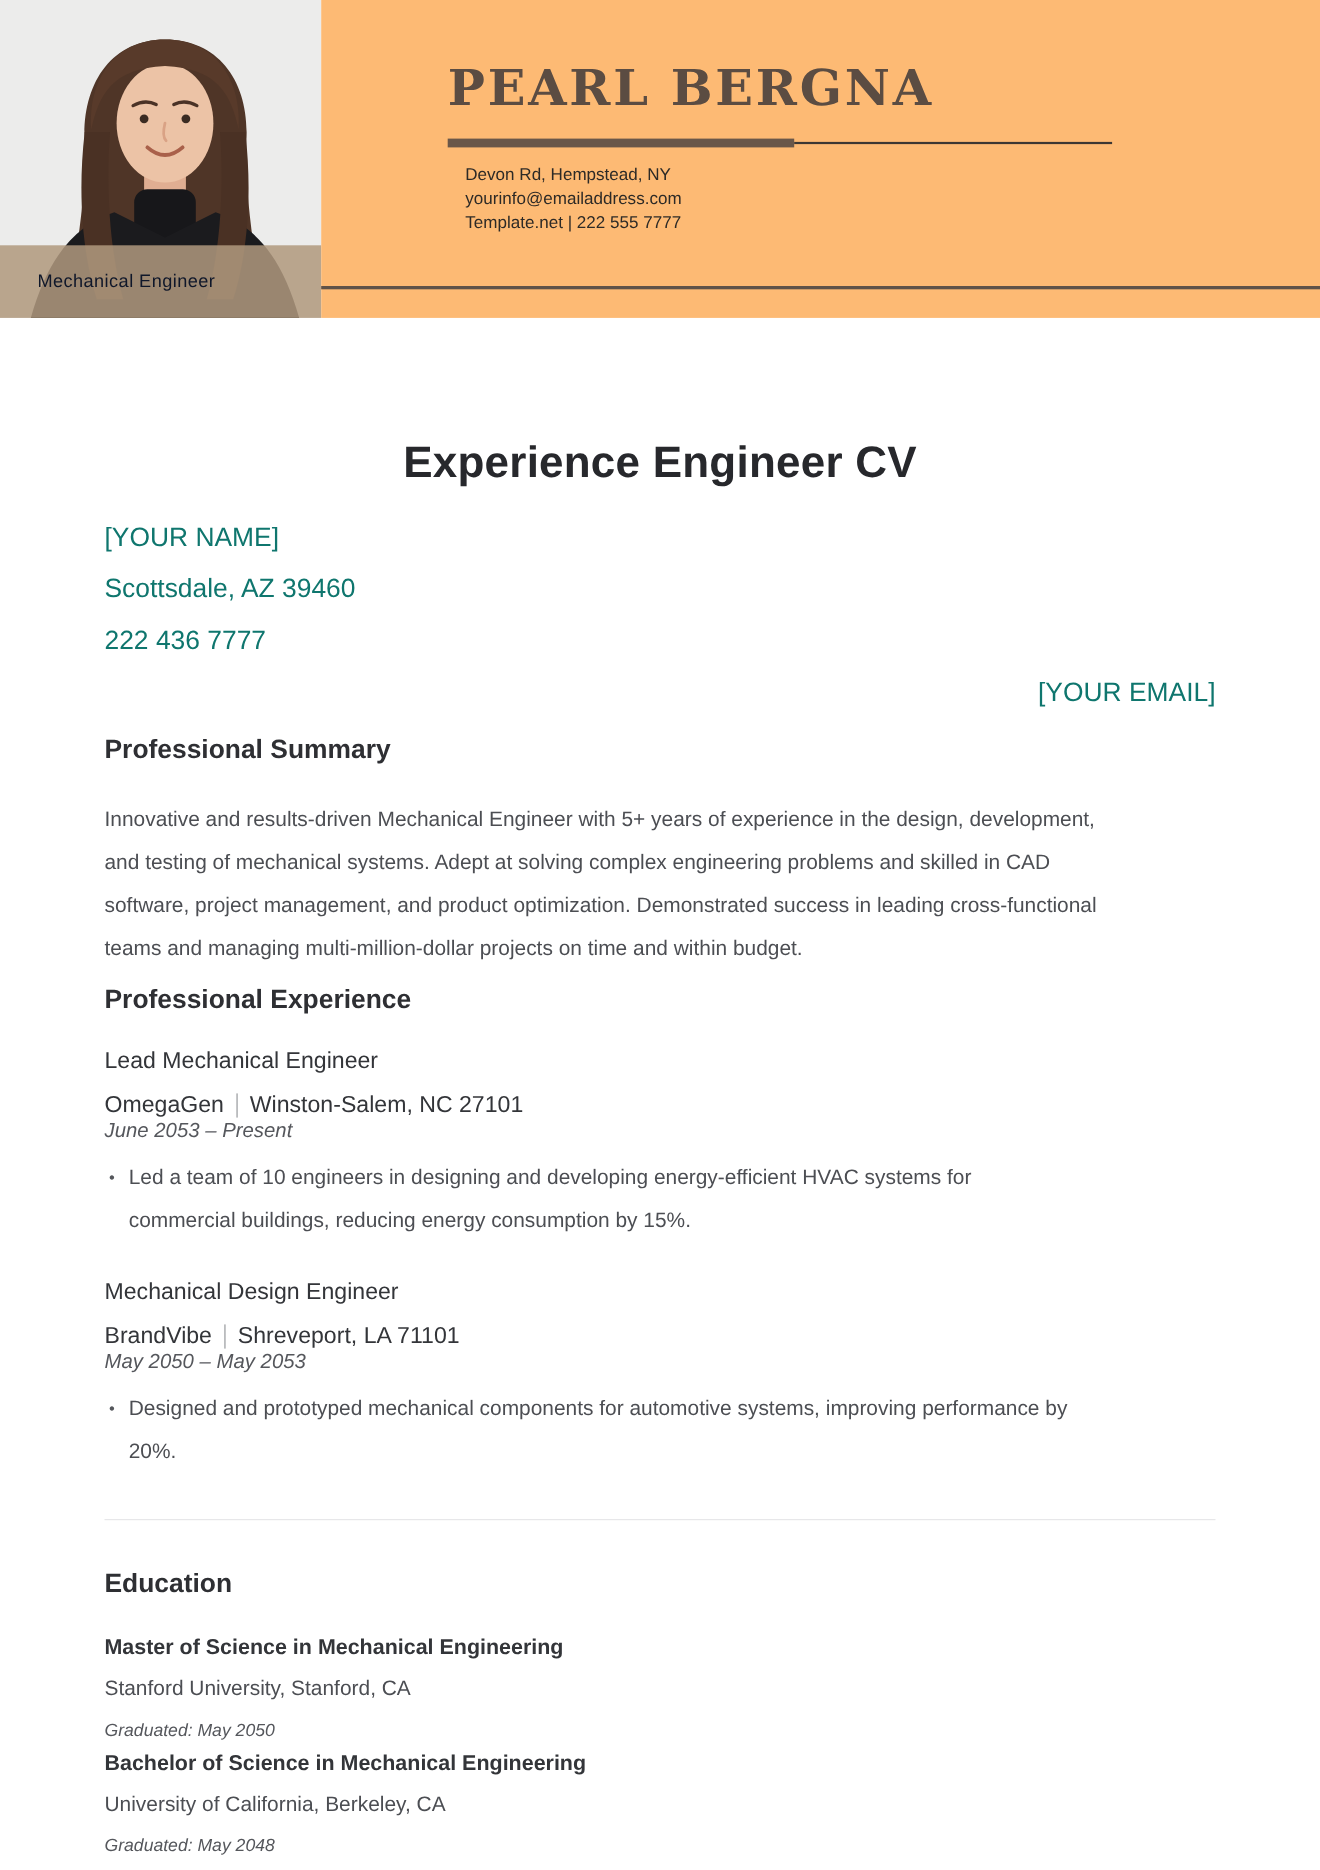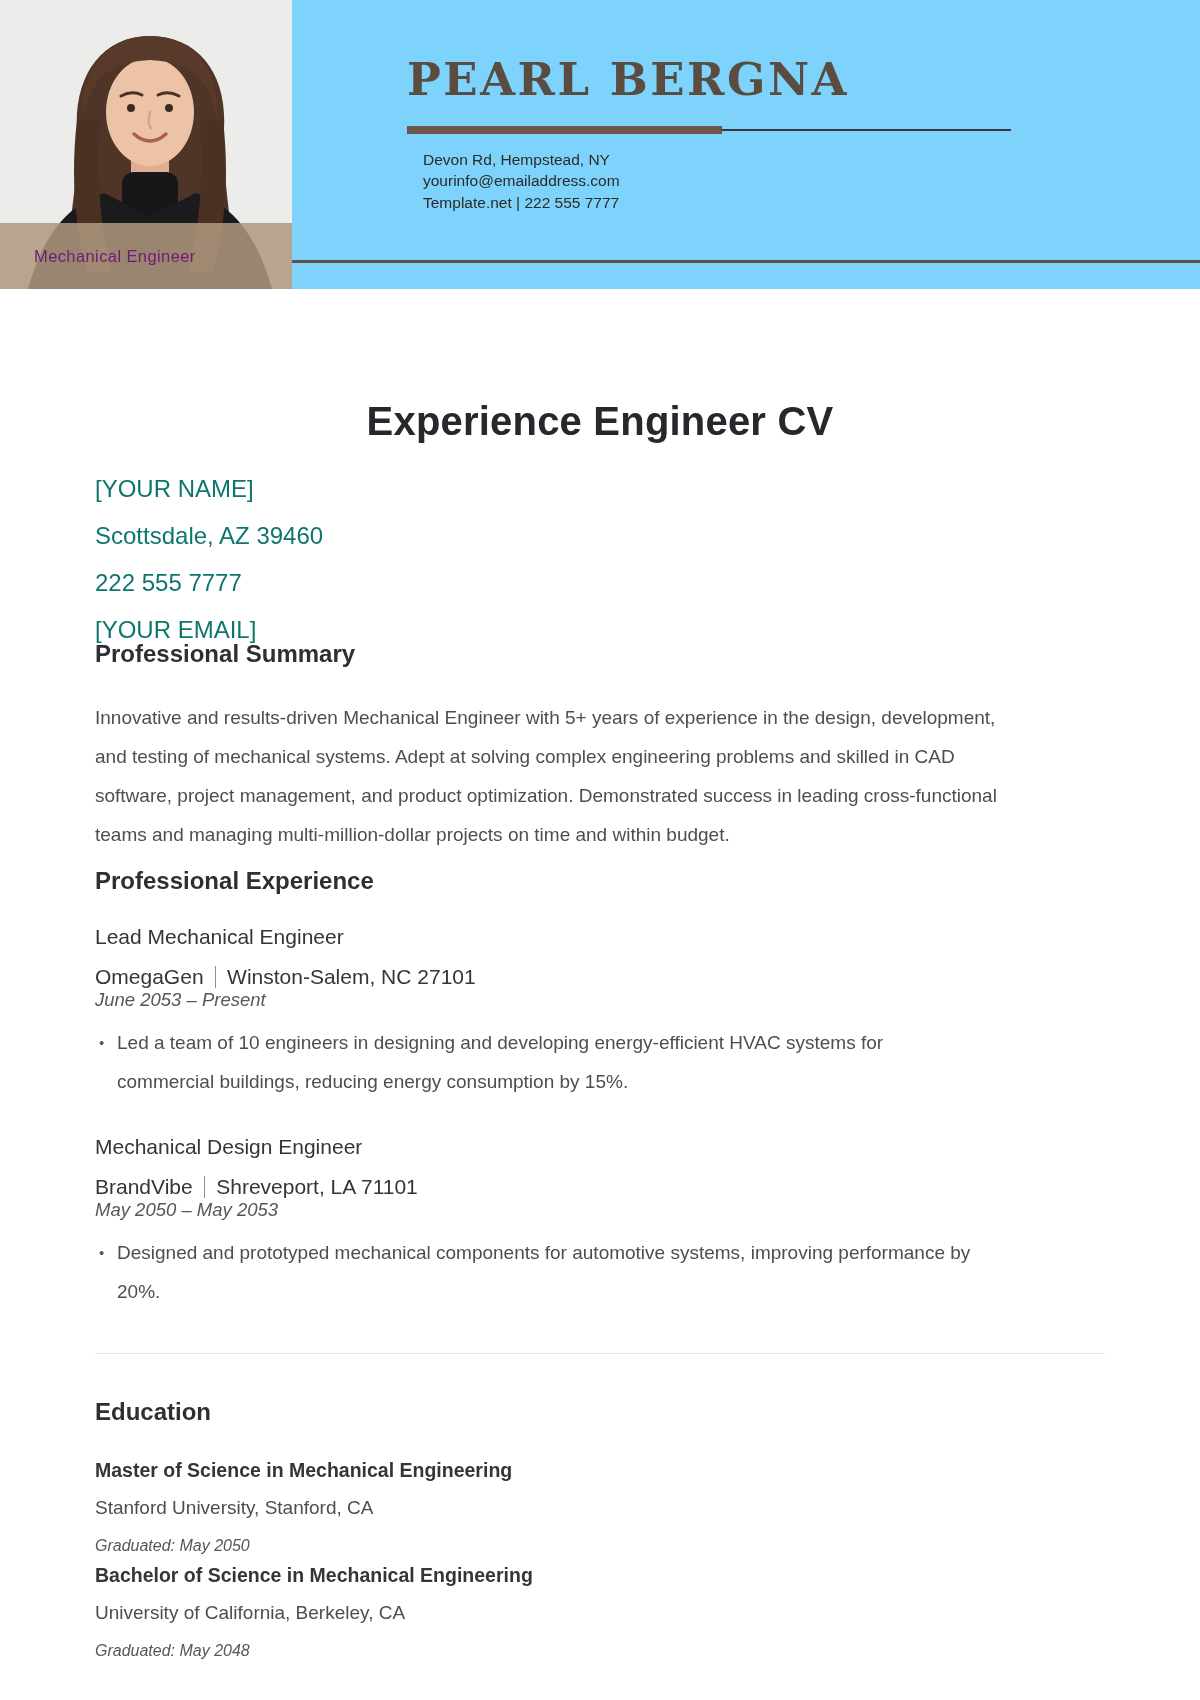--- a/index.html
+++ b/index.html
@@ -13,23 +13,23 @@
   
   .header { display:flex; height:289px; }
   .header-left { position:relative; width:292px; background:#ececeb; flex:none; }
   .header-left svg { position:absolute; inset:0; display:block; }
   .photo-band {
     position:absolute; left:0; right:0; bottom:0; height:66px;
     background:rgba(176,153,126,0.86);
     display:flex; align-items:center; padding-left:34px;
   }
   .photo-band span {
-    color:#701a75; font-size:16.5px; font-weight:500; letter-spacing:.4px;
+    color:#0f172a; font-size:16.5px; font-weight:500; letter-spacing:.4px;
   }
-  .header-right { position:relative; flex:1; background:#7dd3fc; padding-left:115px; }
+  .header-right { position:relative; flex:1; background:#fdba74; padding-left:115px; }
   .header-name {
     margin-top:54px;
     font-family:"DejaVu Serif", serif; font-weight:700;
     font-size:45px; line-height:1.15; letter-spacing:2.5px;
     color:#5b4c42;
   }
   .name-divider { margin-top:20px; width:604px; display:flex; align-items:center; }
   .name-divider .thick { width:315px; height:8px; background:#6a5749; flex:none; }
   .name-divider .thin  { flex:1; height:2px; background:#3c3733; }
   .header-contact { margin-top:15px; margin-left:16px; font-size:15.5px; line-height:21.5px; color:#2d2a26; }
@@ -38,21 +38,21 @@
   
   .doc { padding:0 95px; }
   .doc-title {
     margin-top:110px; text-align:center;
     font-size:40px; font-weight:700; color:#27282c; letter-spacing:.2px;
   }
   .contact-block { margin-top:34px; }
   .contact-block div {
     font-size:24px; font-weight:400; color:#0f766e; margin-bottom:26px; line-height:21px;
   }
-  .contact-block div:last-child { margin-bottom:0; }
+  .contact-block div:last-child { margin-bottom:28px;text-align:right; }
 
   .section-heading { font-size:24px; font-weight:700; color:#2e2f33; line-height:28px; }
 
   .summary-text {
     margin-top:30px; max-width:905px;
     font-size:19px; line-height:39px; color:#4c4e53;
   }
 
   .experience-heading { margin-top:13px; }
 
@@ -127,21 +127,21 @@
     <div class="header-rule"></div>
   </div>
 </div>
 
 <div class="doc">
   <h2 class="doc-title">Experience Engineer CV</h2>
 
   <div class="contact-block">
     <div>[YOUR NAME]</div>
     <div>Scottsdale, AZ 39460</div>
-    <div>222 555 7777</div>
+    <div>222 436 7777</div>
     <div>[YOUR EMAIL]</div>
   </div>
 
   <h3 class="section-heading">Professional Summary</h3>
   <p class="summary-text">Innovative and results-driven Mechanical Engineer with 5+ years of experience in the design, development, and testing of mechanical systems. Adept at solving complex engineering problems and skilled in CAD software, project management, and product optimization. Demonstrated success in leading cross-functional teams and managing multi-million-dollar projects on time and within budget.</p>
 
   <h3 class="section-heading experience-heading">Professional Experience</h3>
 
   <div class="job">
     <div class="job-title">Lead Mechanical Engineer</div>

